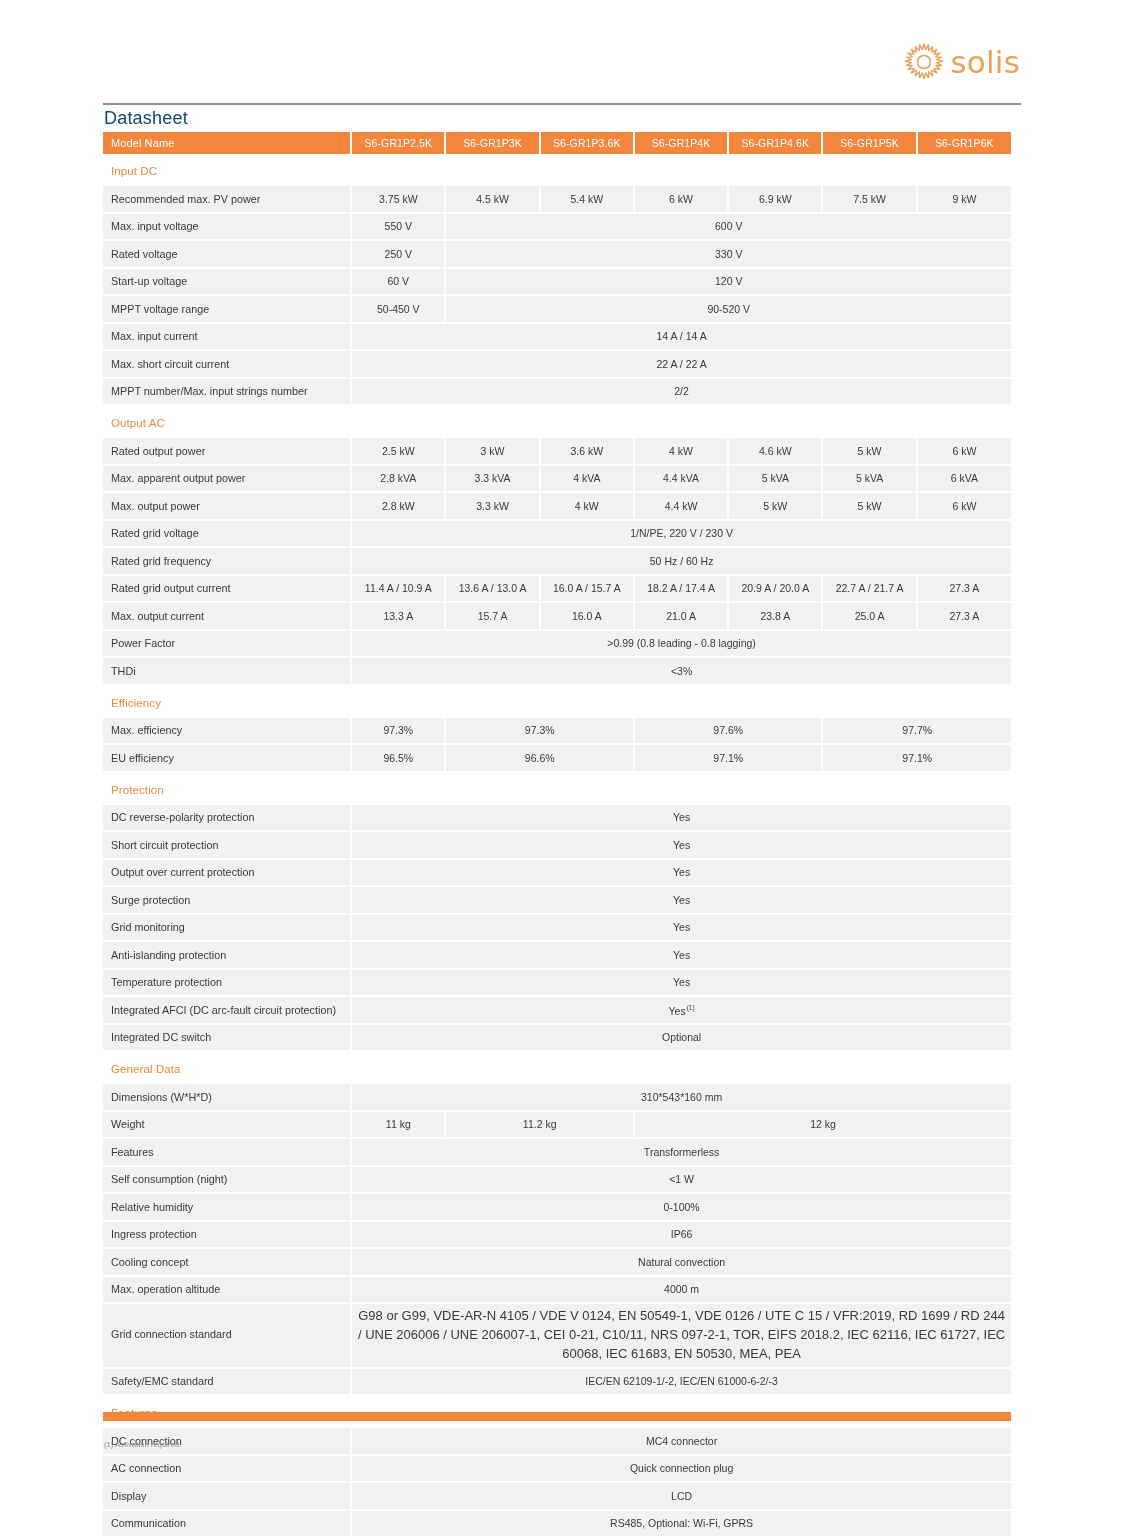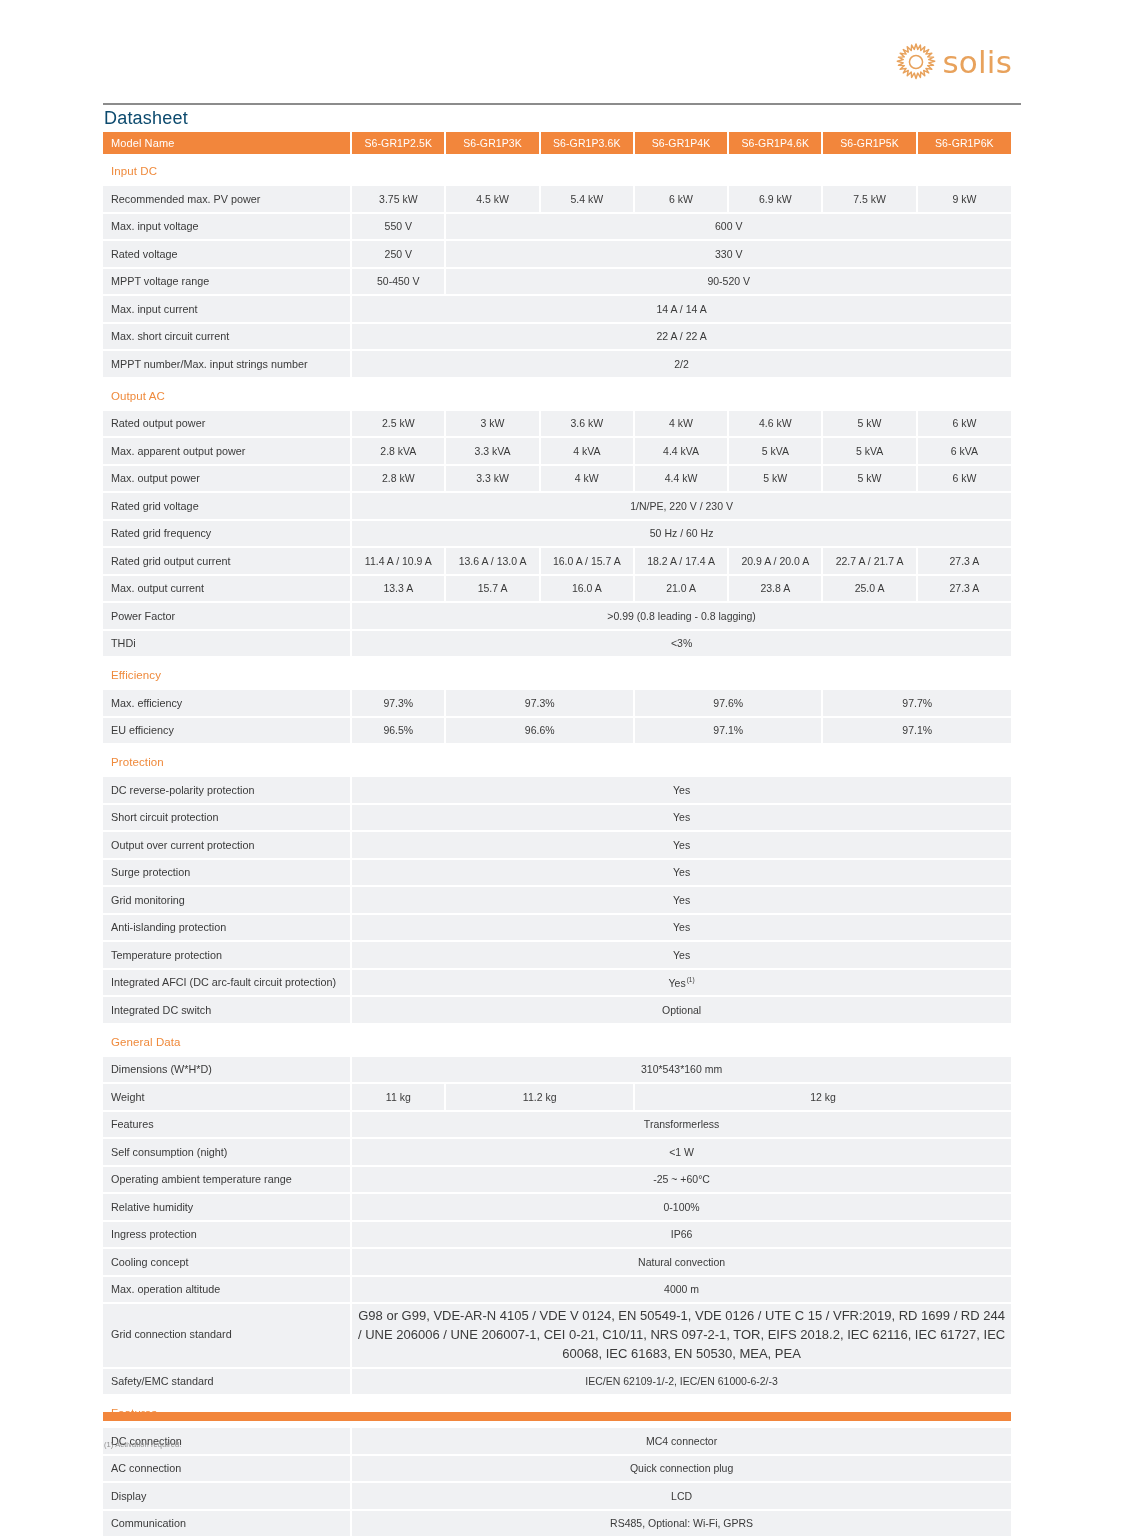--- a/index.html
+++ b/index.html
@@ -19,21 +19,21 @@
     position: relative;
     width: 1124px;
     height: 1536px;
     box-sizing: border-box;
   }
 
   
   .logo-wrap {
     position: absolute;
     top: 42px;
-    right: 112px;
+    right: 104px;
     display: flex;
     align-items: center;
     gap: 7px;
   }
   .logo-mark { width: 40px; height: 40px; display: block; }
   .logo-text {
     font-size: 31px;
     color: #e8a25c;
     letter-spacing: 0.2px;
     line-height: 1;
@@ -210,20 +210,25 @@
             <td class="lblcell">Max. input voltage</td>
             <td class="val" colspan="1">550 V</td>
             <td class="val" colspan="6">600 V</td>
           </tr>
           <tr class="row">
             <td class="lblcell">Rated voltage</td>
             <td class="val" colspan="1">250 V</td>
             <td class="val" colspan="6">330 V</td>
           </tr>
           <tr class="row">
+            <td class="lblcell">Start-up voltage</td>
+            <td class="val" colspan="1">60 V</td>
+            <td class="val" colspan="6">120 V</td>
+          </tr>
+          <tr class="row">
             <td class="lblcell">MPPT voltage range</td>
             <td class="val" colspan="1">50-450 V</td>
             <td class="val" colspan="6">90-520 V</td>
           </tr>
           <tr class="row">
             <td class="lblcell">Max. input current</td>
             <td class="val" colspan="7">14 A / 14 A</td>
           </tr>
           <tr class="row">
             <td class="lblcell">Max. short circuit current</td>
@@ -373,24 +378,20 @@
           </tr>
           <tr class="row">
             <td class="lblcell">Features</td>
             <td class="val" colspan="7">Transformerless</td>
           </tr>
           <tr class="row">
             <td class="lblcell">Self consumption (night)</td>
             <td class="val" colspan="7">&lt;1 W</td>
           </tr>
           <tr class="row">
-            <td class="lblcell">Operating ambient temperature range</td>
-            <td class="val" colspan="7">-25 ~ +60°C</td>
-          </tr>
-          <tr class="row">
             <td class="lblcell">Relative humidity</td>
             <td class="val" colspan="7">0-100%</td>
           </tr>
           <tr class="row">
             <td class="lblcell">Ingress protection</td>
             <td class="val" colspan="7">IP66</td>
           </tr>
           <tr class="row">
             <td class="lblcell">Cooling concept</td>
             <td class="val" colspan="7">Natural convection</td>

